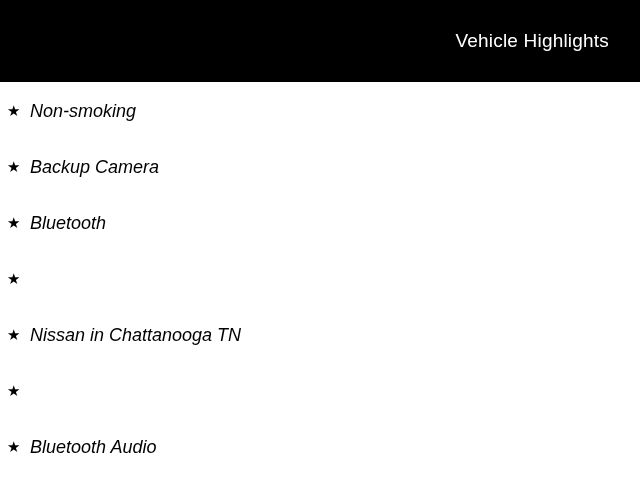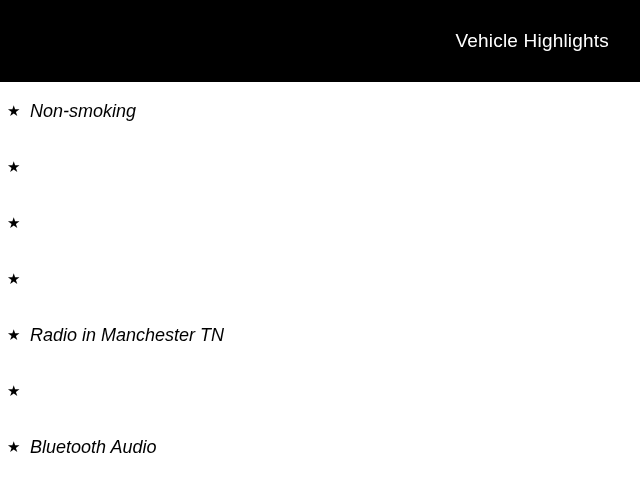--- a/index.html
+++ b/index.html
@@ -70,30 +70,32 @@
     <span class="header-title">Vehicle Highlights</span>
   </div>
 
   <ul class="highlights-list">
     <li class="highlight-item">
       <span class="star-icon">★</span>
       <span class="item-label">Non-smoking</span>
     </li>
     <li class="highlight-item">
       <span class="star-icon">★</span>
+      <span class="item-label">Backup Camera</span>
+    </li>
+    <li class="highlight-item">
+      <span class="star-icon">★</span>
+      <span class="item-label">Bluetooth</span>
     </li>
     <li class="highlight-item">
       <span class="star-icon">★</span>
     </li>
     <li class="highlight-item">
       <span class="star-icon">★</span>
-    </li>
-    <li class="highlight-item">
-      <span class="star-icon">★</span>
-      <span class="item-label">Radio in Manchester TN</span>
+      <span class="item-label">Nissan in Chattanooga TN</span>
     </li>
     <li class="highlight-item fit">
       <span class="star-icon">★</span>
     </li>
     <li class="highlight-item">
       <span class="star-icon">★</span>
       <span class="item-label">Bluetooth Audio</span>
     </li>
   </ul>
 

